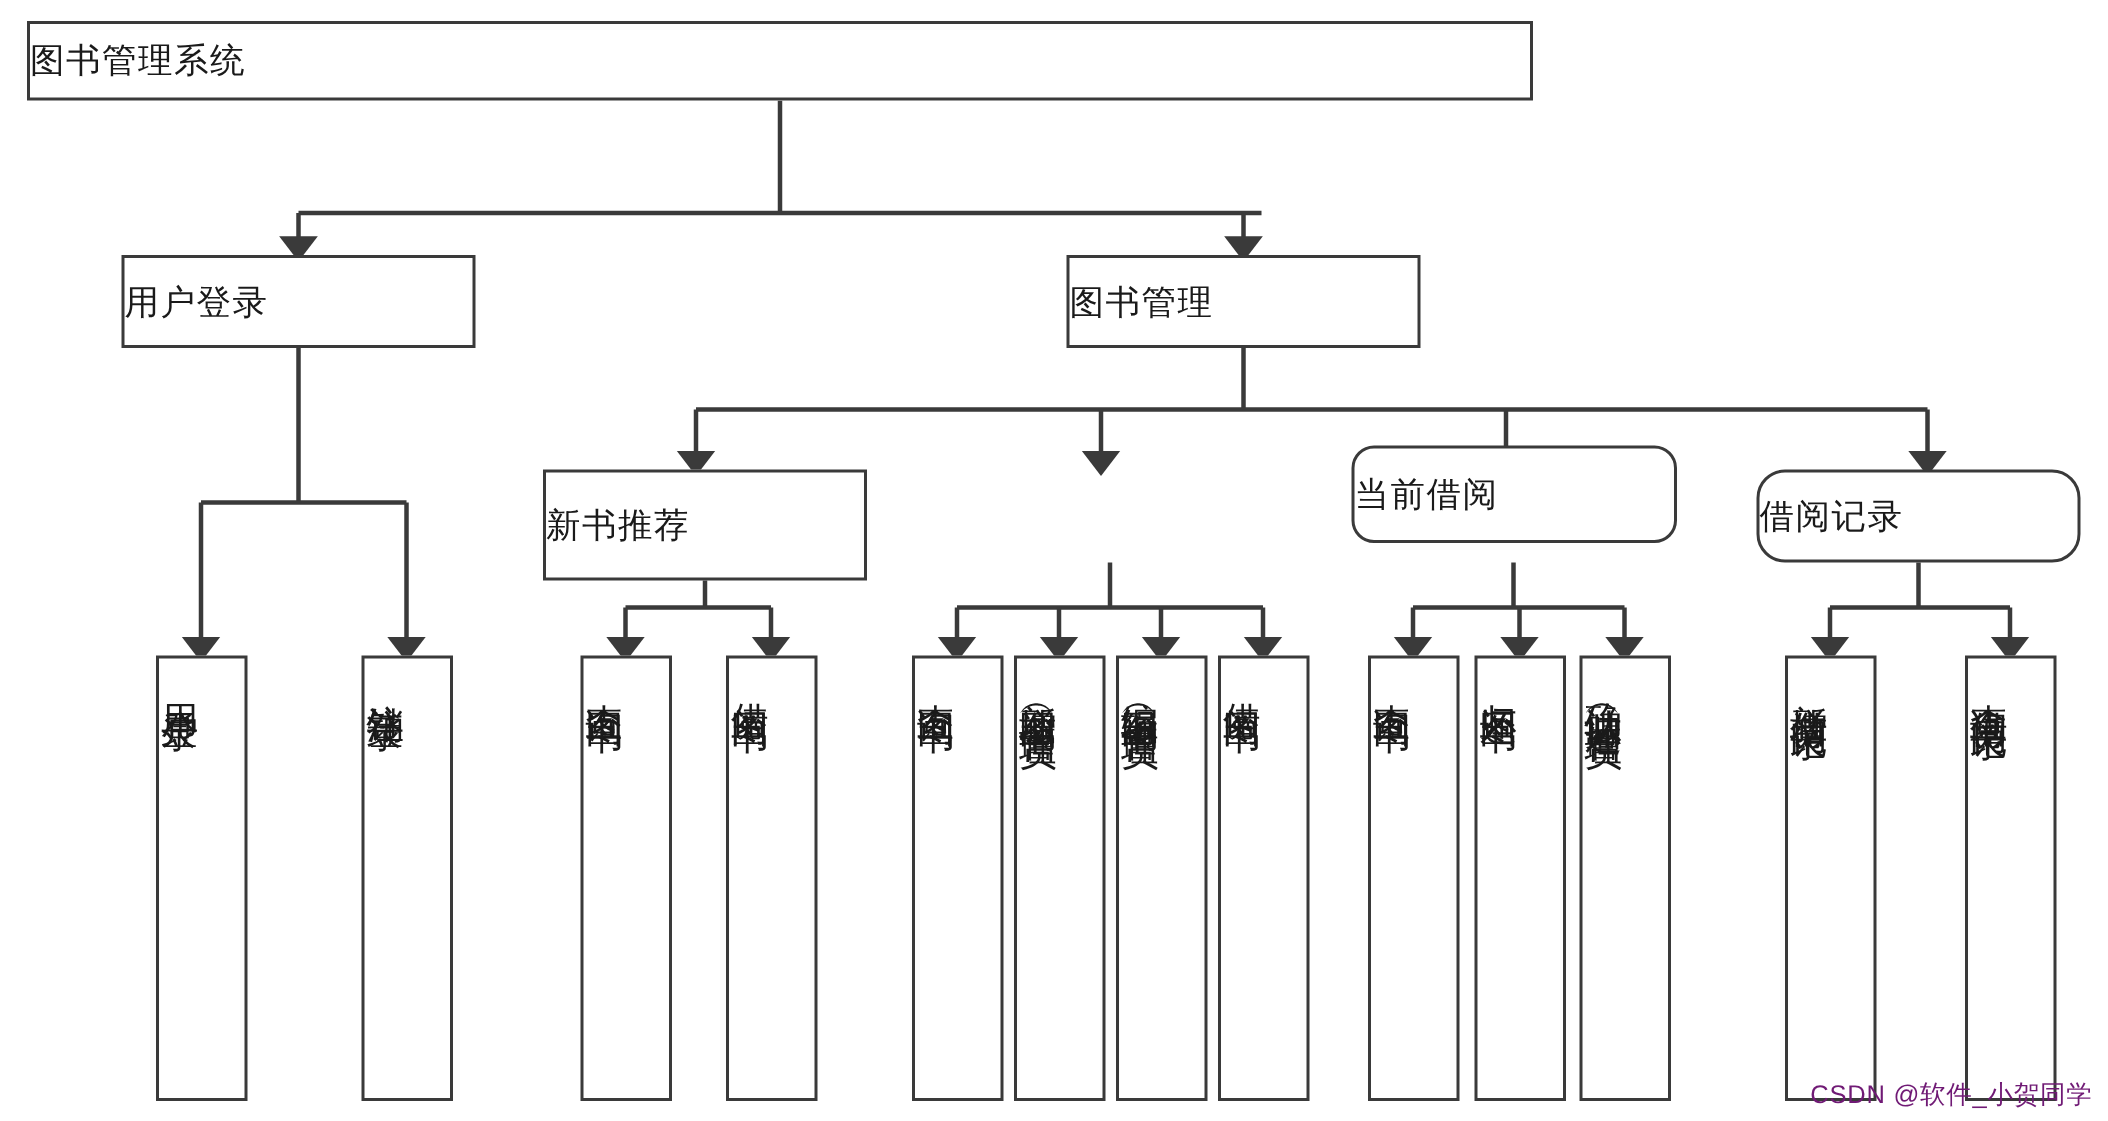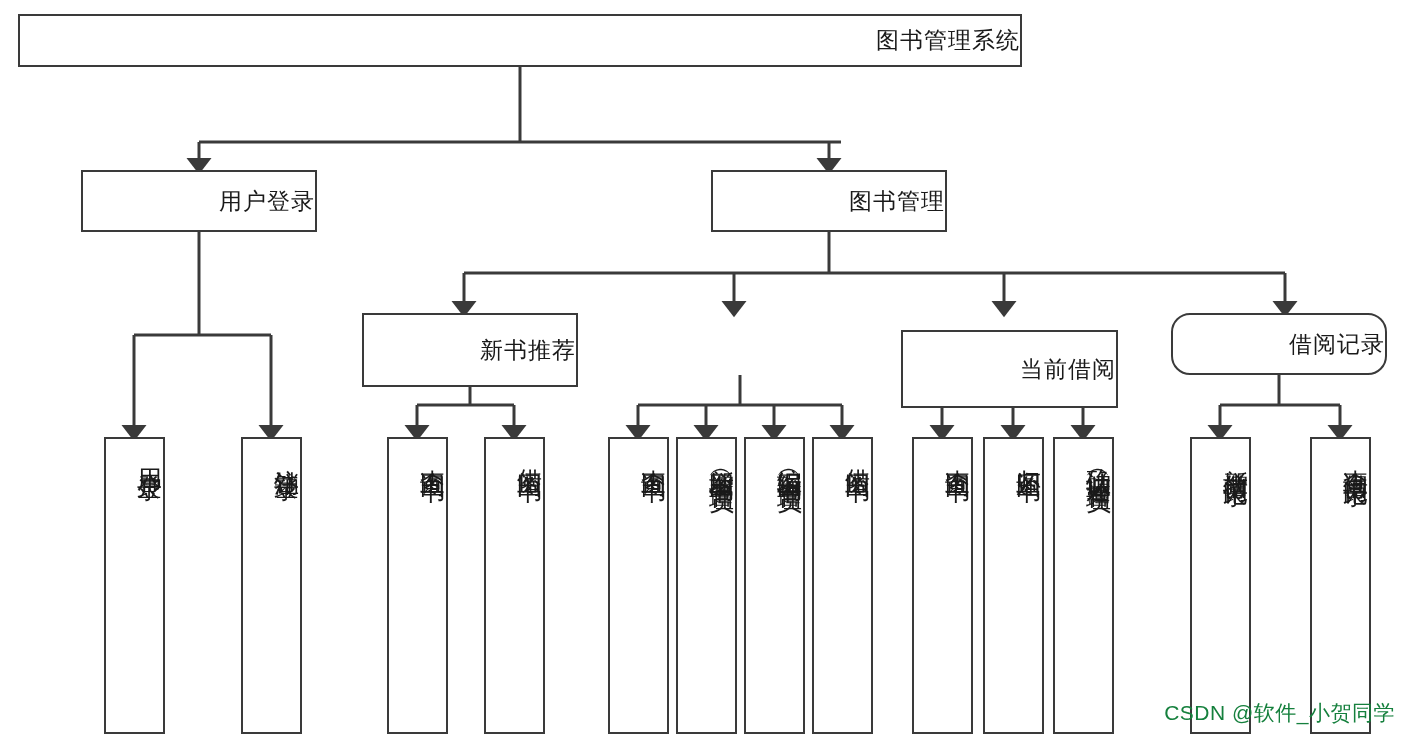--- a/index.html
+++ b/index.html
@@ -25,21 +25,21 @@
     height: 747px;
     pointer-events: none;
   }
   .node {
     position: absolute;
     box-sizing: border-box;
     background: #ffffff;
     border: 2px solid #3a3a3a;
     display: flex;
     align-items: center;
-    justify-content: flex-end;
+    justify-content: flex-start;
     color: #1a1a1a;
     z-index: 2;
   }
   .node-h {
     font-size: 23px;
     letter-spacing: 1px;
     white-space: nowrap;
   }
   .node-root {
     font-size: 23px;
@@ -53,23 +53,23 @@
     text-orientation: upright;
     font-size: 25px;
     line-height: 1.05;
     letter-spacing: 3px;
     white-space: nowrap;
     display: block;
   }
   .watermark {
     position: absolute;
     right: 10px;
-    bottom: 20px;
-    font-size: 21px;
-    color: #15803d;
+    bottom: 6px;
+    font-size: 17px;
+    color: #701a75;
     letter-spacing: 0.5px;
     z-index: 5;
     white-space: nowrap;
   }
 </style>
 </head>
 <body>
 
 <div id="diagram-root">
 
@@ -130,21 +130,21 @@
   <div class="node node-h" style="left:81px; top:170px; width:236px; height:62px;">
     <span>用户登录</span>
   </div>
   <div class="node node-h" style="left:711px; top:170px; width:236px; height:62px;font-family:Liberation Serif, serif;">
     <span>图书管理</span>
   </div>
 
   <div class="node node-h" style="left:362px; top:313px; width:216px; height:74px;">
     <span>新书推荐</span>
   </div>
-  <div class="node node-h" style="left:901px; top:330px; width:217px; height:78px;">
+  <div class="node node-h" style="left:901px; top:297px; width:217px; height:65px;border-radius:15px;">
     <span>当前借阅</span>
   </div>
   <div class="node node-h" style="left:1171px; top:313px; width:216px; height:62px;border-radius:19px;">
     <span>借阅记录</span>
   </div>
 
   <div class="node node-v" style="left:104px; top:437px; width:61px; height:297px;">
     <span class="vtext">用户登录</span>
   </div>
   <div class="node node-v" style="left:241px; top:437px; width:61px; height:297px;">

